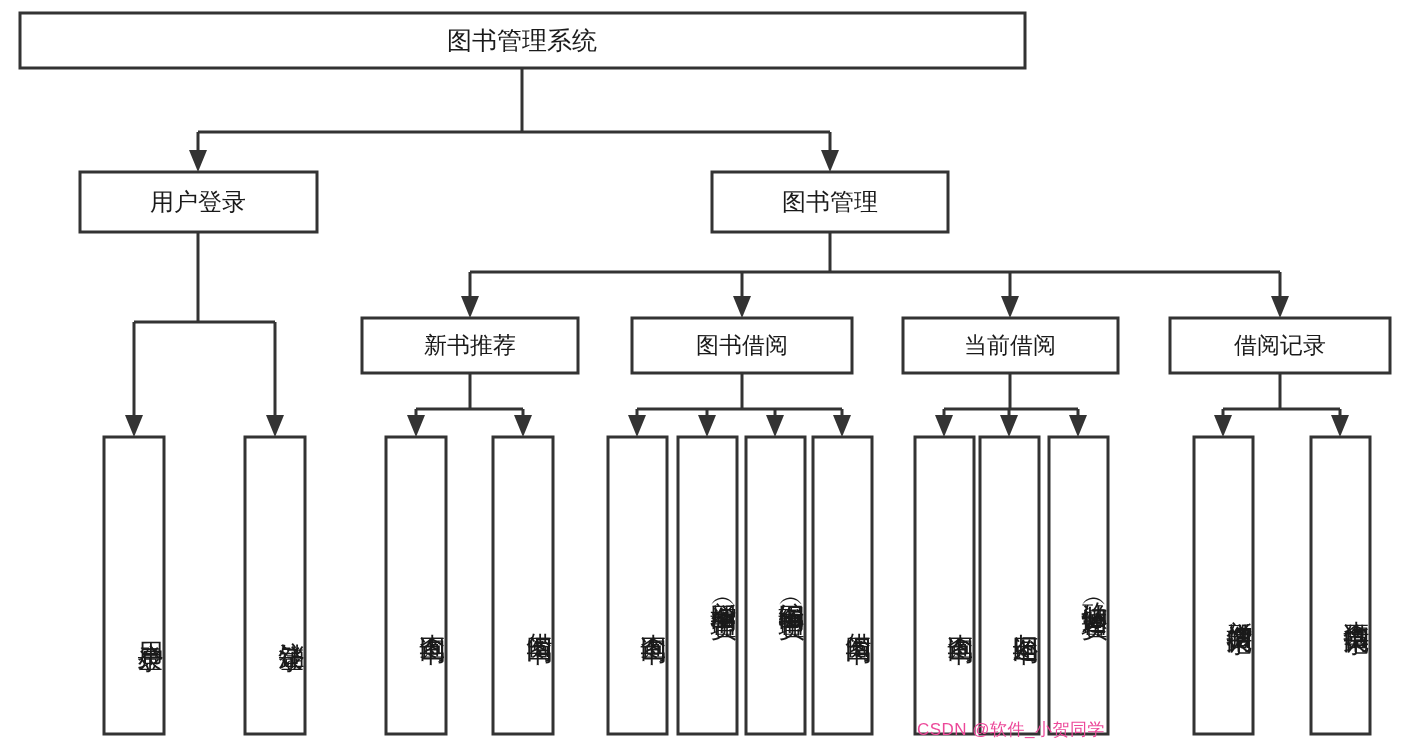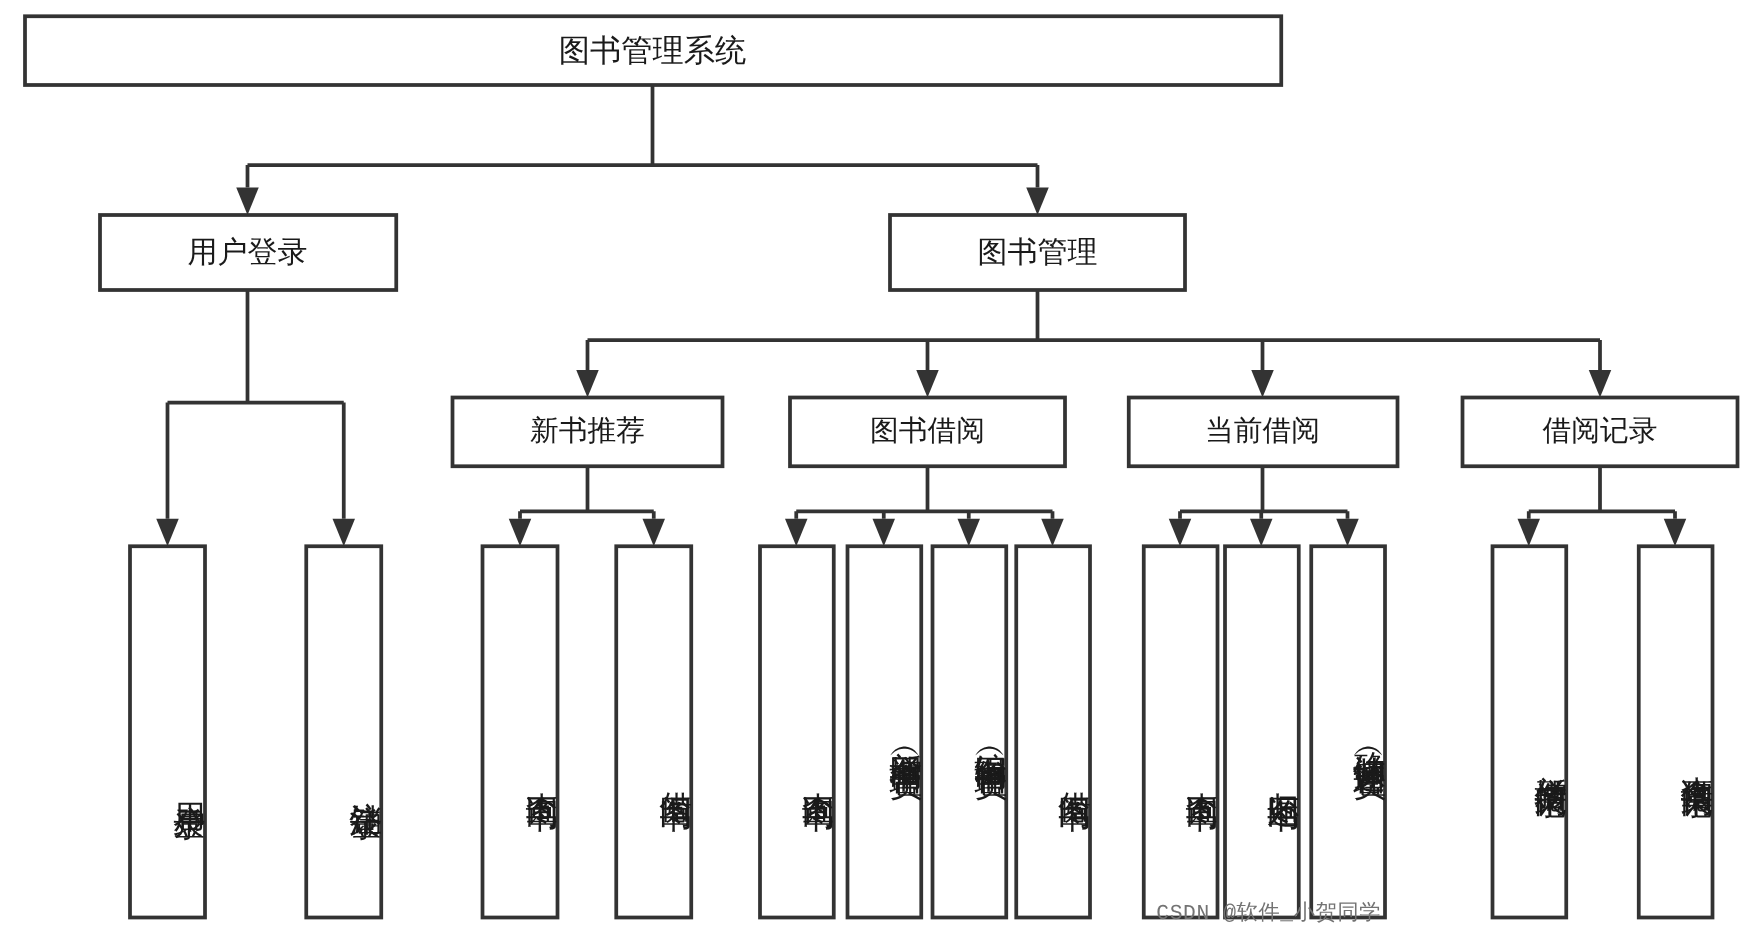--- a/index.html
+++ b/index.html
@@ -61,23 +61,23 @@
     white-space: nowrap;
     display: flex;
     align-items: flex-start;
     justify-content: center;
     pointer-events: none;
   }
   .watermark {
     position: absolute;
     right: 8px;
     bottom: 6px;
-    font-family: Liberation Mono, monospace;
+    font-family: Liberation Sans, sans-serif;
     font-size: 17px;
-    color: #737373;
+    color: #ec4899;
     letter-spacing: 0.5px;
     white-space: nowrap;
     margin-left: 12px;
   }
 </style>
 </head>
 <body>
 
 <div id="diagram-root">
 

